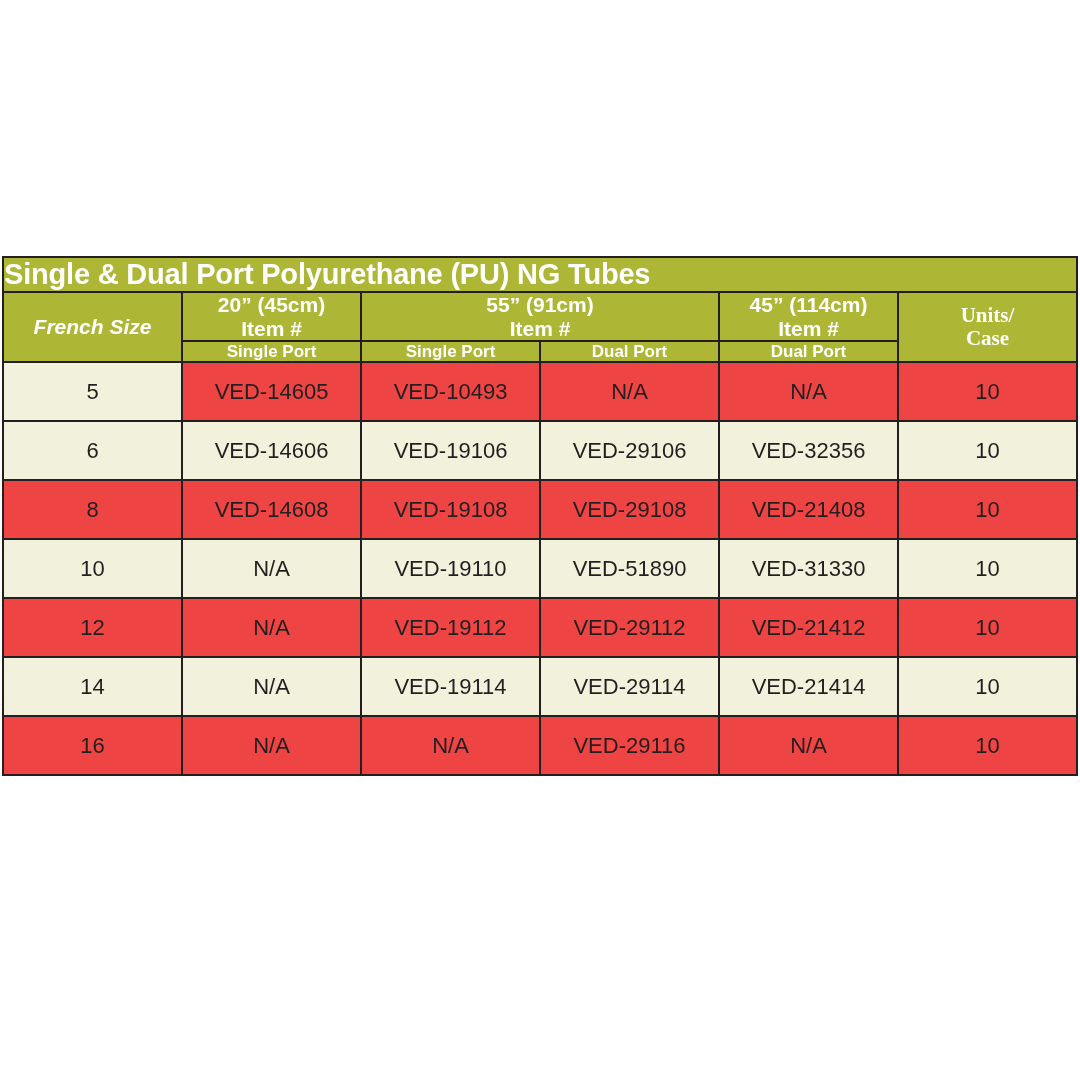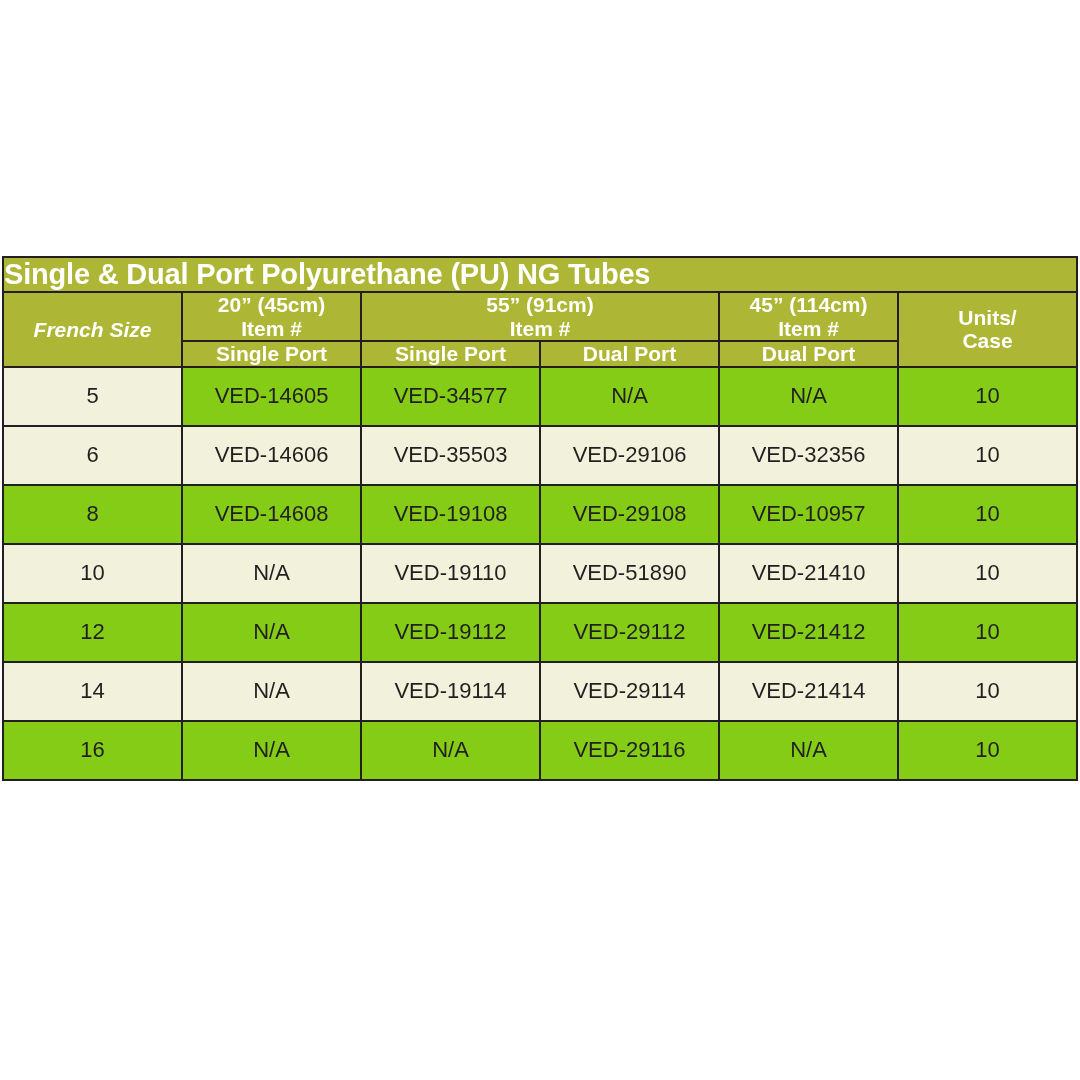--- a/index.html
+++ b/index.html
@@ -63,32 +63,32 @@
   
   .body-cell {
     background: #f2f1dc;
     color: #231f20;
     text-align: center;
     font-size: 22px;
     height: 57px;
     font-weight: normal;
   }
   .body-cell.white {
-    background: #84cc16;
+    background: #ef4444;
   }
 
   .french-col { width: 160px; font-style: italic; }
   .c18 { width: 194px; }
   .c36s { width: 188px; }
   .c36d { width: 194px; }
   .c45 { width: 196px; text-align: center; }
-  .units { width: 142px; }
+  .units { width: 142px; font-family: Liberation Serif, serif; }
 
   .sub-hdr {
-    font-size: 21px;
+    font-size: 17px;
     font-weight: bold;
   }
 </style>
 </head>
 <body>
 
 <div class="page">
   <div class="table-wrap">
     <table class="spec">
       <tbody>
@@ -119,50 +119,50 @@
         <tr>
           <td class="hdr sub-hdr c18">Single Port</td>
           <td class="hdr sub-hdr c36s">Single Port</td>
           <td class="hdr sub-hdr c36d">Dual Port</td>
           <td class="hdr sub-hdr c45">Dual Port</td>
         </tr>
 
         <tr>
           <td class="body-cell">5</td>
           <td class="body-cell white">VED-14605</td>
-          <td class="body-cell white">VED-34577</td>
+          <td class="body-cell white">VED-10493</td>
           <td class="body-cell white">N/A</td>
           <td class="body-cell white">N/A</td>
           <td class="body-cell white">10</td>
         </tr>
 
         <tr>
           <td class="body-cell">6</td>
           <td class="body-cell">VED-14606</td>
-          <td class="body-cell">VED-35503</td>
+          <td class="body-cell">VED-19106</td>
           <td class="body-cell">VED-29106</td>
           <td class="body-cell">VED-32356</td>
           <td class="body-cell">10</td>
         </tr>
 
         <tr>
           <td class="body-cell white">8</td>
           <td class="body-cell white">VED-14608</td>
           <td class="body-cell white">VED-19108</td>
           <td class="body-cell white">VED-29108</td>
-          <td class="body-cell white">VED-10957</td>
+          <td class="body-cell white">VED-21408</td>
           <td class="body-cell white">10</td>
         </tr>
 
         <tr>
           <td class="body-cell">10</td>
           <td class="body-cell">N/A</td>
           <td class="body-cell">VED-19110</td>
           <td class="body-cell">VED-51890</td>
-          <td class="body-cell">VED-21410</td>
+          <td class="body-cell">VED-31330</td>
           <td class="body-cell">10</td>
         </tr>
 
         <tr>
           <td class="body-cell white">12</td>
           <td class="body-cell white">N/A</td>
           <td class="body-cell white">VED-19112</td>
           <td class="body-cell white">VED-29112</td>
           <td class="body-cell white">VED-21412</td>
           <td class="body-cell white">10</td>

